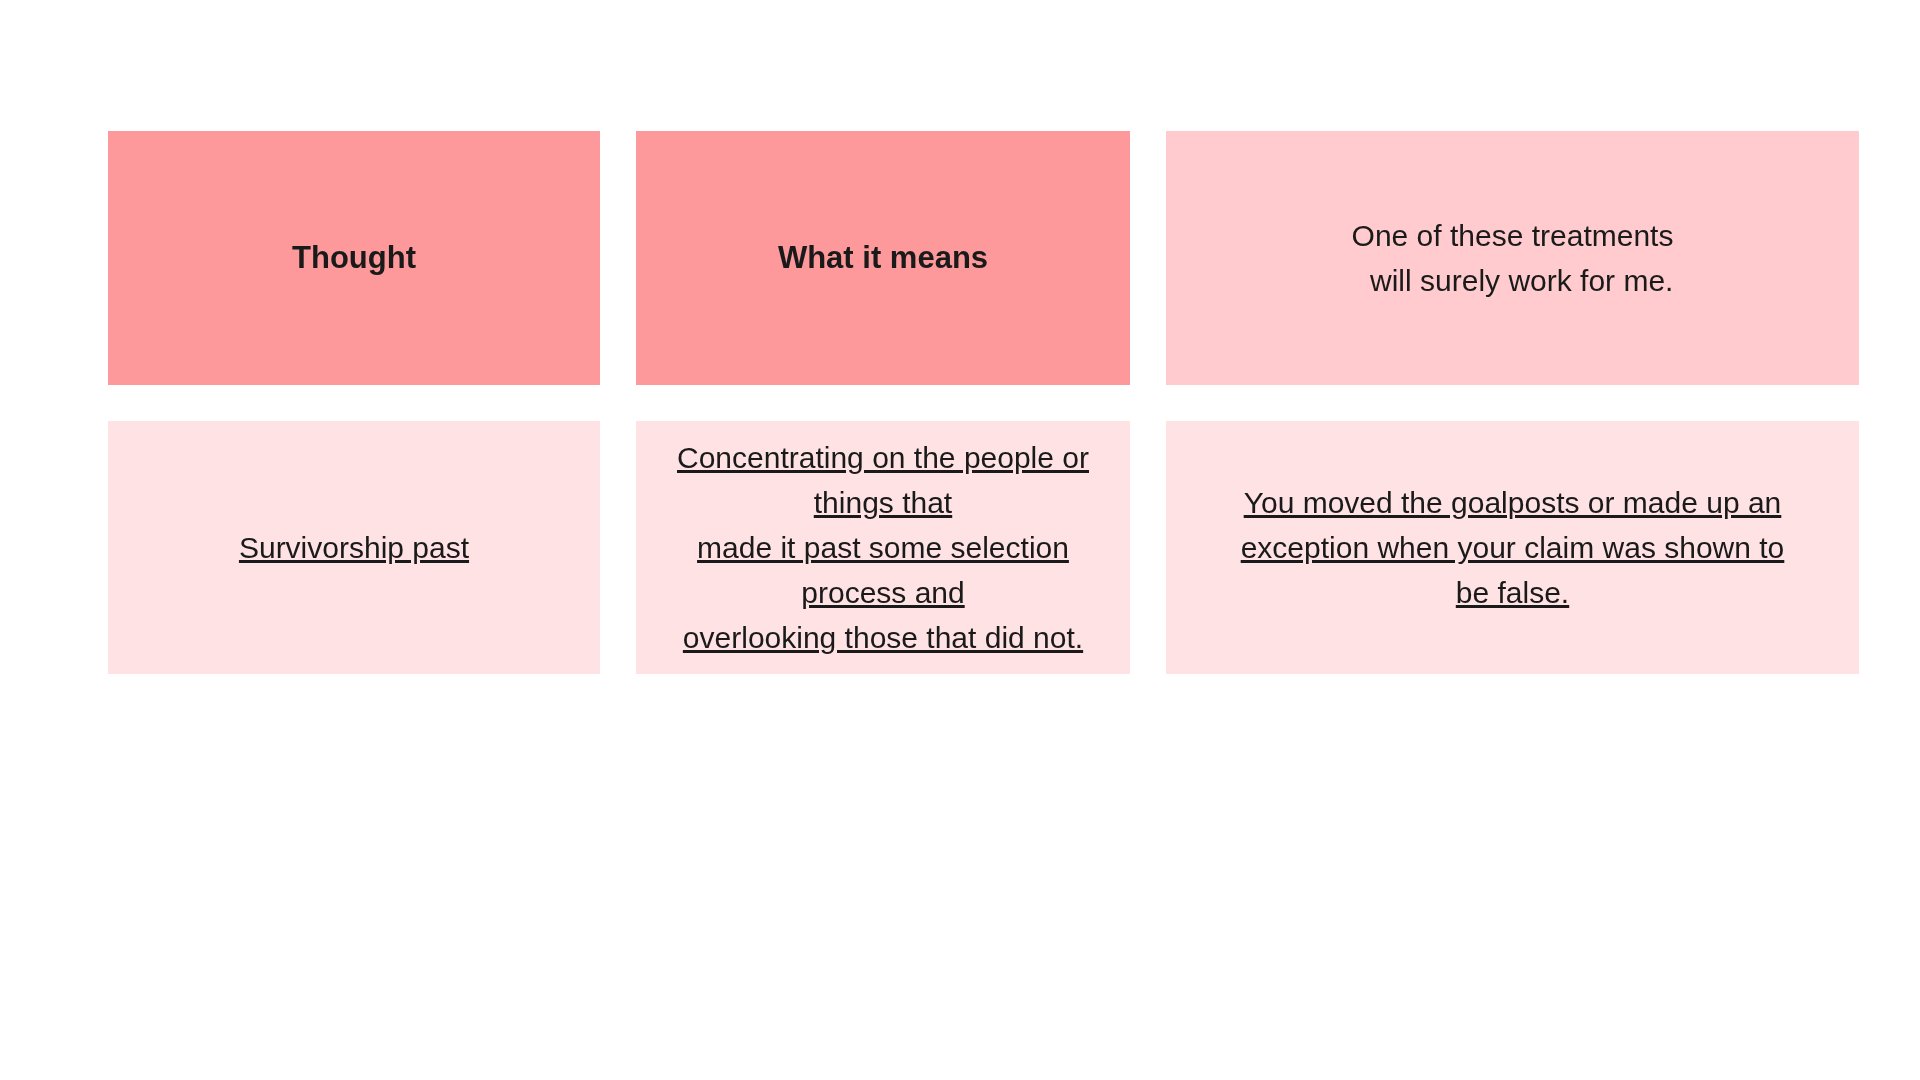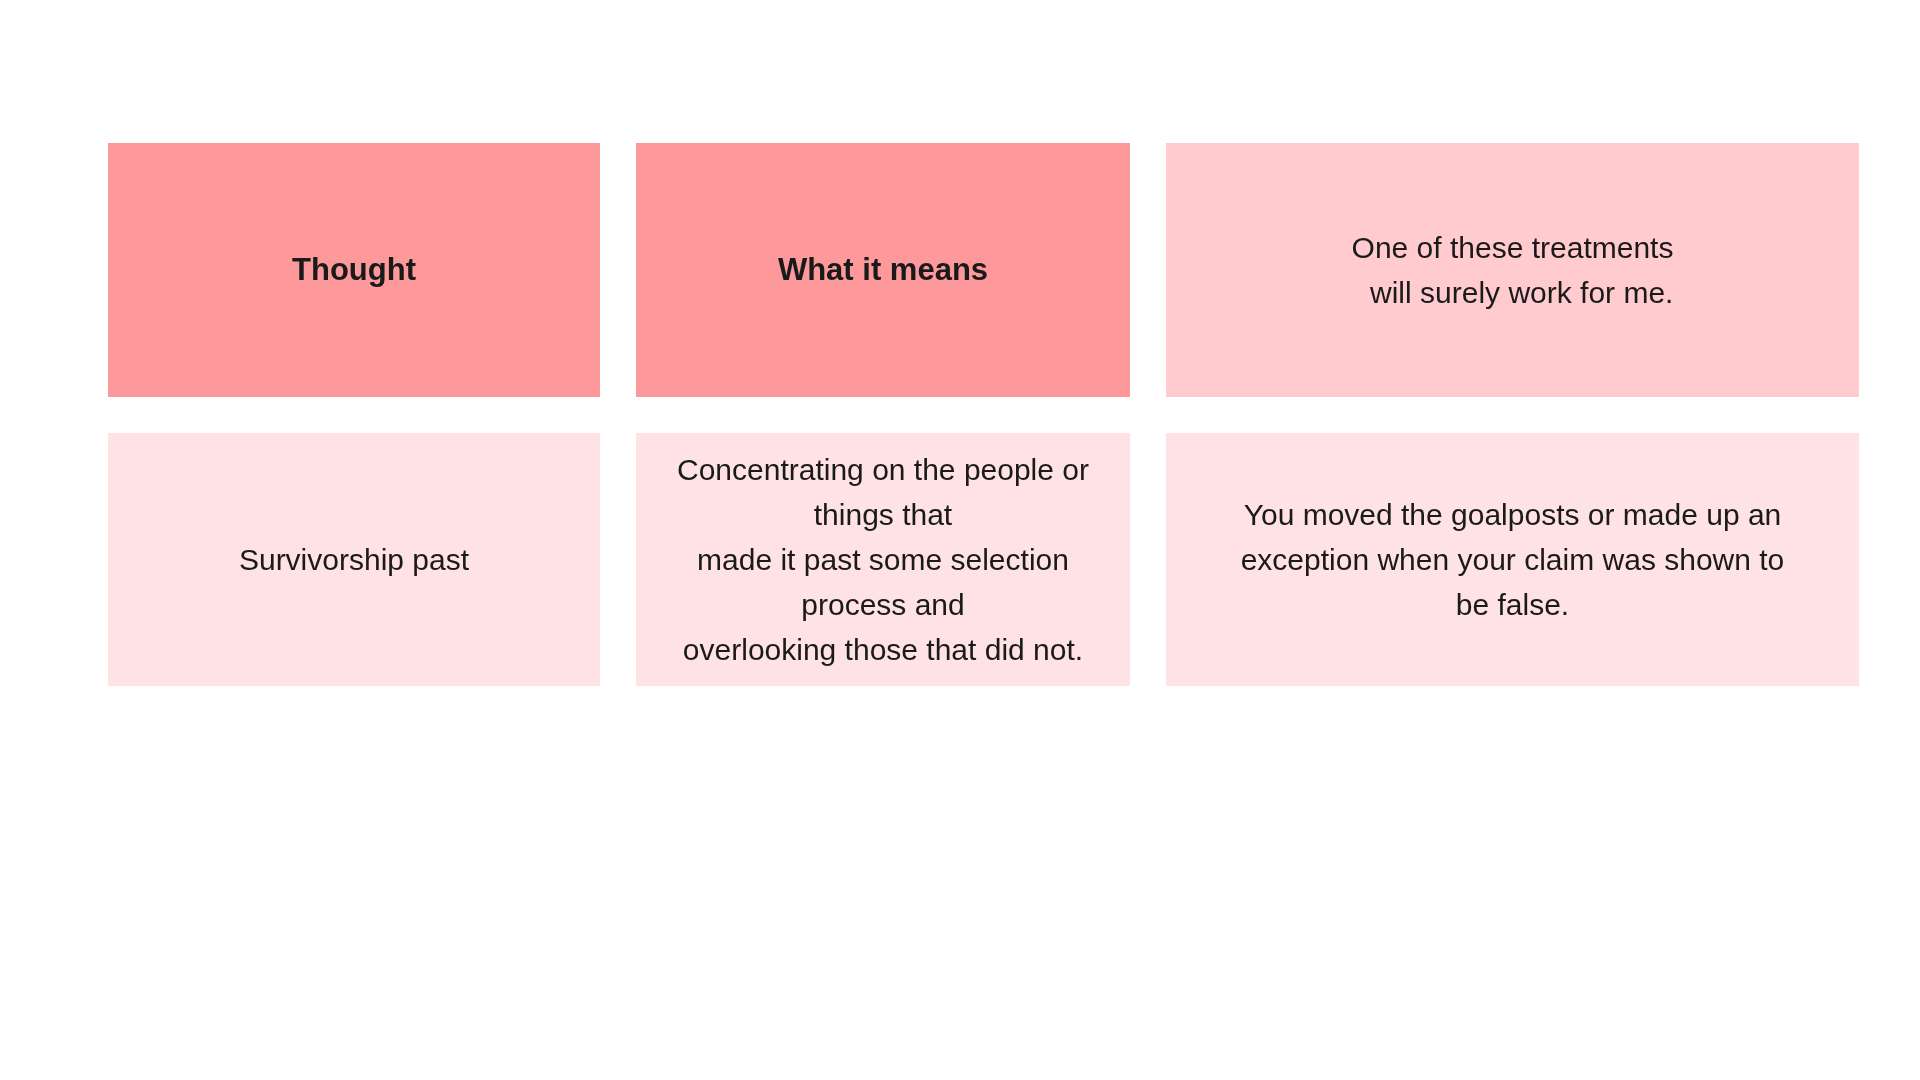--- a/index.html
+++ b/index.html
@@ -14,21 +14,21 @@
     width: 1920px;
     height: 1080px;
     background: var(--page-bg);
     overflow: hidden;
     font-family: "Liberation Sans", "DejaVu Sans", sans-serif;
     color: var(--text);
   }
   .table-wrap {
     position: absolute;
     left: 108px;
-    top: 143px;
+    top: 131px;
     display: grid;
     grid-template-columns: 492px 494px 693px;
     grid-template-rows: 254px 253px 184px;
     column-gap: 20px;
     row-gap: 19px;
     gap: 36px;
   }
   .cell {
     display: flex;
     align-items: center;
@@ -38,21 +38,21 @@
     font-size: 30px;
     line-height: 1.5;
     white-space: pre-line;
   }
   .cell.header {
     background: var(--header-bg);
     font-weight: 700;
     font-size: 31px;
   }
   .cell.thought { background: var(--col1-bg); text-align: right; }
-  .cell.plain { background: var(--col-bg); }
+  .cell.plain { background: var(--col-bg); text-decoration: underline; }
 </style>
 </head>
 <body>
 
 <div class="table-wrap">
 
   <div class="cell header">
     <span>Thought</span>
   </div>
   <div class="cell header">

